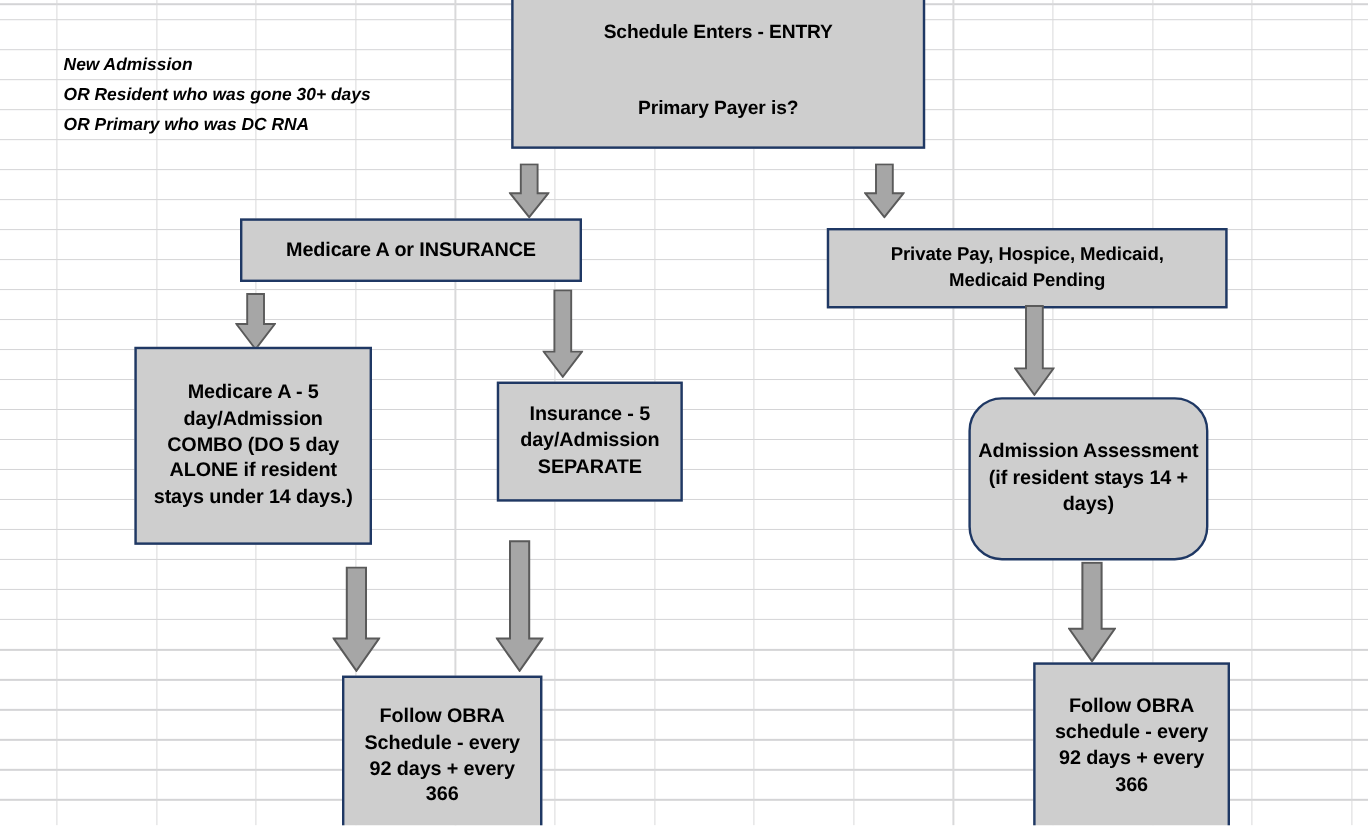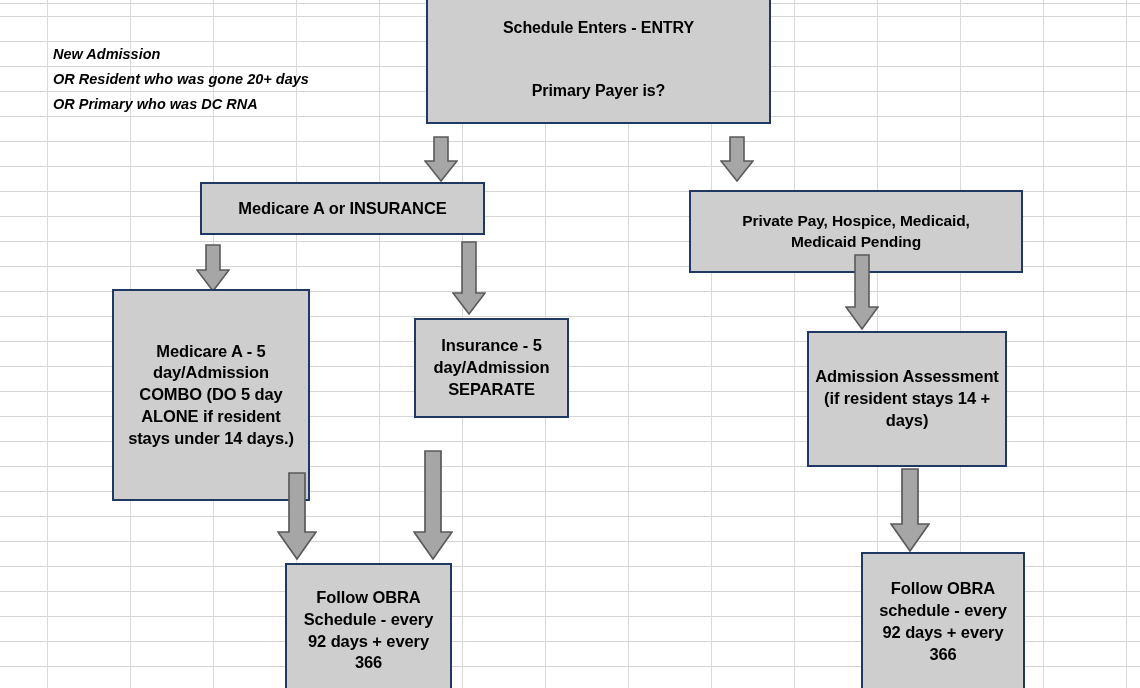--- a/index.html
+++ b/index.html
@@ -68,21 +68,21 @@
 </style>
 </head>
 <body>
 
 <div id="canvas">
 
   <div id="grid"></div>
 
   <div class="textblock" style="left:53px; top:42px;font-style:italic;">
     <div>New Admission</div>
-    <div>OR Resident who was gone 20+ days</div>
+    <div>OR Resident who was gone 30+ days</div>
     <div>OR Primary who was DC RNA</div>
   </div>
 
   <div class="box" style="left:426px; top:-6px; width:345px; height:130px; font-size:16px;">
     <span class="txt">Schedule Enters - ENTRY
 
 
 Primary Payer is?</span>
   </div>
 
@@ -95,21 +95,21 @@
   <div class="arrow" style="left:720px; top:136px;">
     <svg width="34" height="46" viewBox="0 0 34 46">
       <polygon points="10,1 24,1 24,25 33,25 17,45 1,25 10,25" fill="#a6a6a6" stroke="#5a5a5a" stroke-width="1.6" stroke-linejoin="miter"></polygon>
     </svg>
   </div>
 
   <div class="box" style="left:200px; top:182px; width:285px; height:53px; font-size:16.5px;">
     <span class="txt">Medicare A or INSURANCE</span>
   </div>
 
-  <div class="box" style="left:689px; top:190px; width:334px; height:83px; font-size:15.5px;">
+  <div class="box" style="left:689px; top:190px; width:334px; height:67px; font-size:15.5px;">
     <span class="txt">Private Pay, Hospice, Medicaid,
 Medicaid Pending</span>
   </div>
 
   <div class="arrow" style="left:196px; top:244px;">
     <svg width="34" height="48" viewBox="0 0 34 48">
       <polygon points="10,1 24,1 24,26 33,26 17,47 1,26 10,26" fill="#a6a6a6" stroke="#5a5a5a" stroke-width="1.6" stroke-linejoin="miter"></polygon>
     </svg>
   </div>
 
@@ -118,29 +118,29 @@
       <polygon points="10,1 24,1 24,52 33,52 17,73 1,52 10,52" fill="#a6a6a6" stroke="#5a5a5a" stroke-width="1.6" stroke-linejoin="miter"></polygon>
     </svg>
   </div>
 
   <div class="arrow" style="left:845px; top:254px;">
     <svg width="34" height="76" viewBox="0 0 34 76">
       <polygon points="10,1 24,1 24,53 33,53 17,75 1,53 10,53" fill="#a6a6a6" stroke="#5a5a5a" stroke-width="1.6" stroke-linejoin="miter"></polygon>
     </svg>
   </div>
 
-  <div class="box" style="left:112px; top:289px; width:198px; height:212px; font-size:16.5px;">
+  <div class="box" style="left:112px; top:289px; width:198px; height:165px; font-size:16.5px;">
     <span class="txt">Medicare A - 5 day/Admission COMBO (DO 5 day ALONE if resident stays under 14 days.)</span>
   </div>
 
   <div class="box" style="left:390px; top:318px; width:155px; height:100px; font-size:16.5px;margin-left:24px;">
     <span class="txt">Insurance - 5 day/Admission SEPARATE</span>
   </div>
 
-  <div class="box" style="left:807px; top:331px; width:200px; height:136px; font-size:16.5px;">
+  <div class="box" style="left:807px; top:331px; width:200px; height:136px; font-size:16.5px;border-radius:28px;">
     <span class="txt">Admission Assessment (if resident stays 14 + days)</span>
   </div>
 
   <div class="arrow" style="left:277px; top:472px;">
     <svg width="40" height="88" viewBox="0 0 40 88">
       <polygon points="12,1 28,1 28,60 39,60 20,87 1,60 12,60" fill="#a6a6a6" stroke="#5a5a5a" stroke-width="1.7" stroke-linejoin="miter"></polygon>
     </svg>
   </div>
 
   <div class="arrow" style="left:413px; top:450px;">

